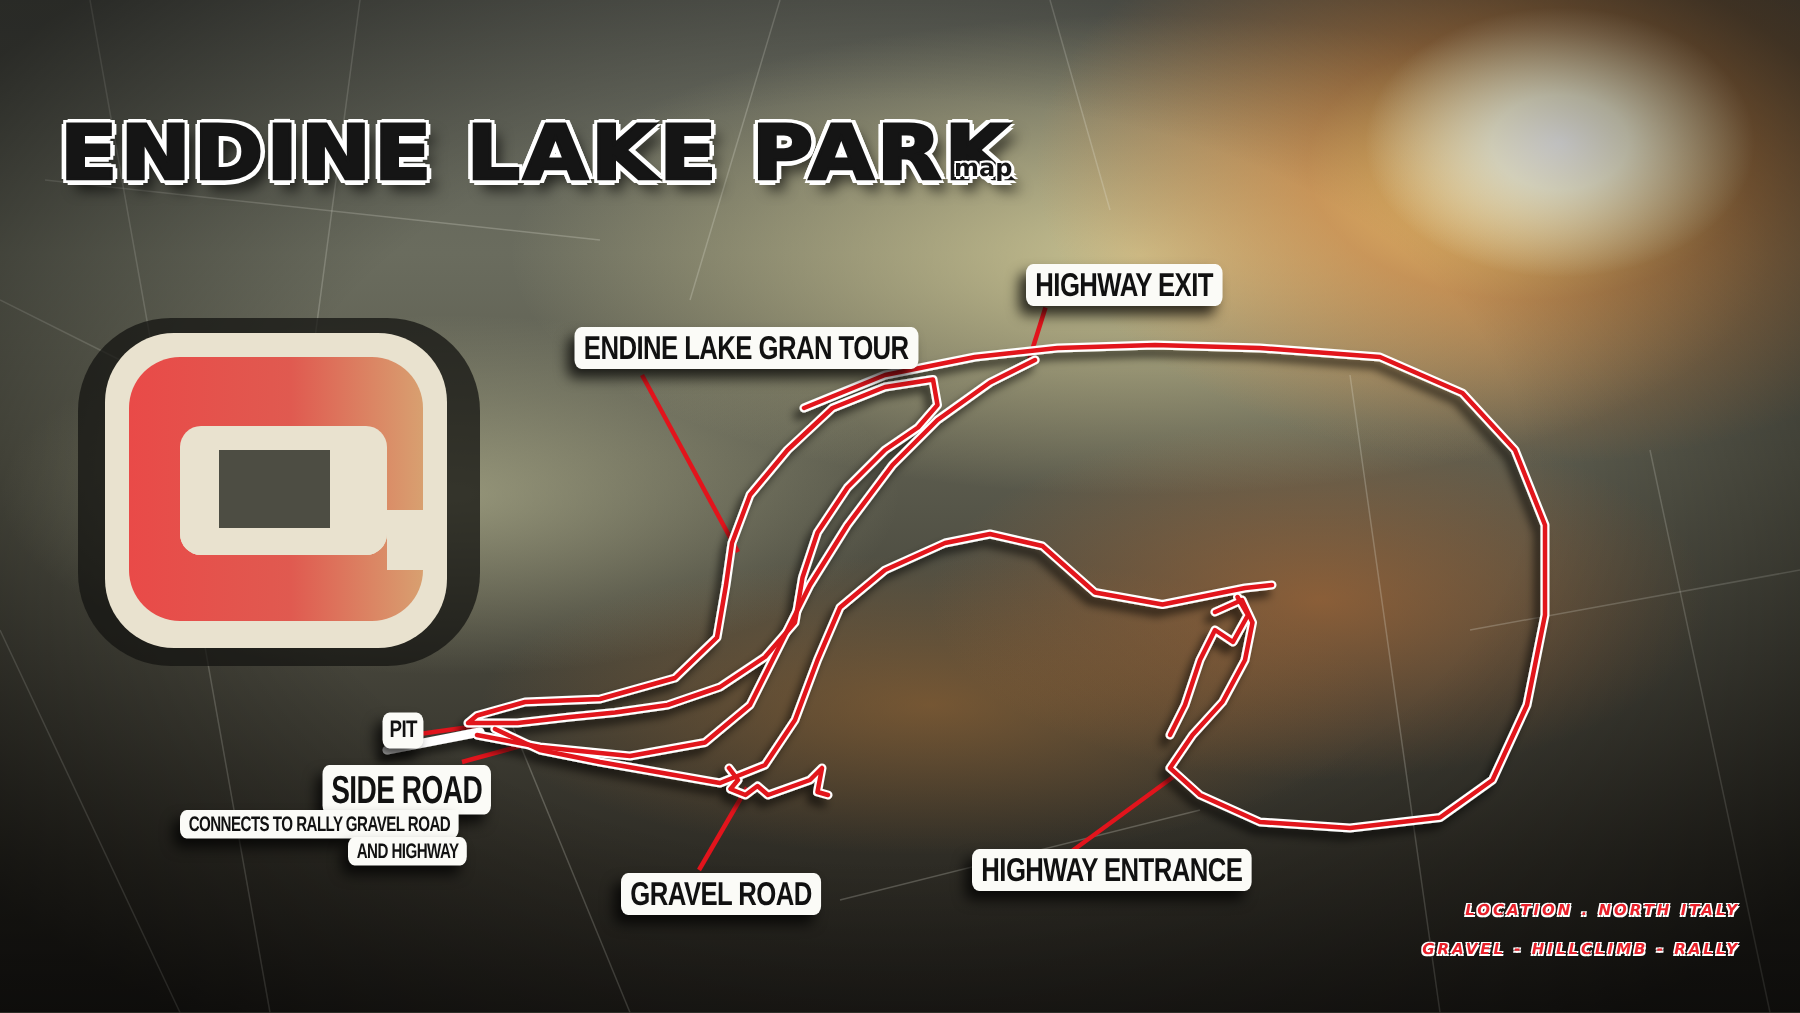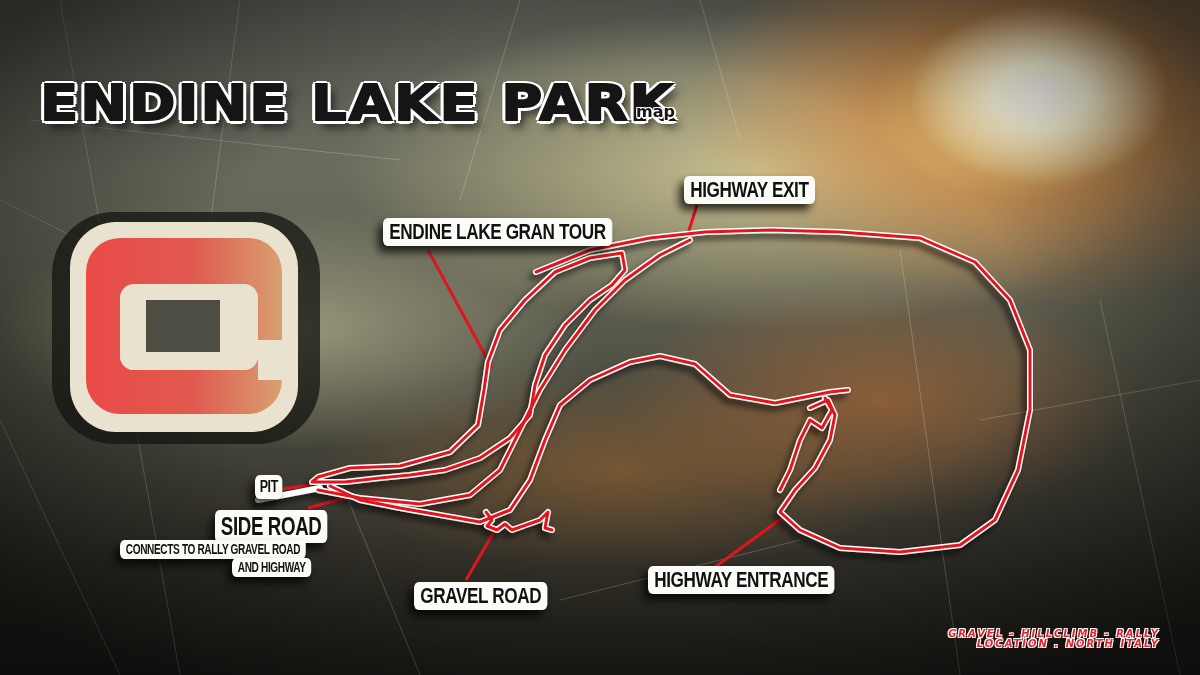--- a/index.html
+++ b/index.html
@@ -125,14 +125,14 @@
 
 <div class="side-wrap">
   <div class="label side-title" style="position:absolute; left:95px; top:0; transform:scaleX(0.72);">SIDE ROAD</div>
   <div class="label side-sub" style="position:absolute; left:0; top:30px; transform:scaleX(0.72); border-radius:6px 0 6px 6px;">CONNECTS TO RALLY GRAVEL ROAD</div>
   <div class="label side-sub" style="position:absolute; left:112px; top:48px; transform:scaleX(0.72);">AND HIGHWAY</div>
 </div>
 
 <div class="label lbl-big" style="left:414px; top:582px;">GRAVEL ROAD</div>
 <div class="label lbl-big" style="left:648px; top:566px;">HIGHWAY ENTRANCE</div>
 
-<div class="info" style="top:638px;text-align:right;">LOCATION .  NORTH ITALY</div>
+<div class="info" style="top:602px;text-align:right;">LOCATION .  NORTH ITALY</div>
 <div class="info" style="top:628px;">GRAVEL - HILLCLIMB - RALLY</div>
 
 </body></html>

